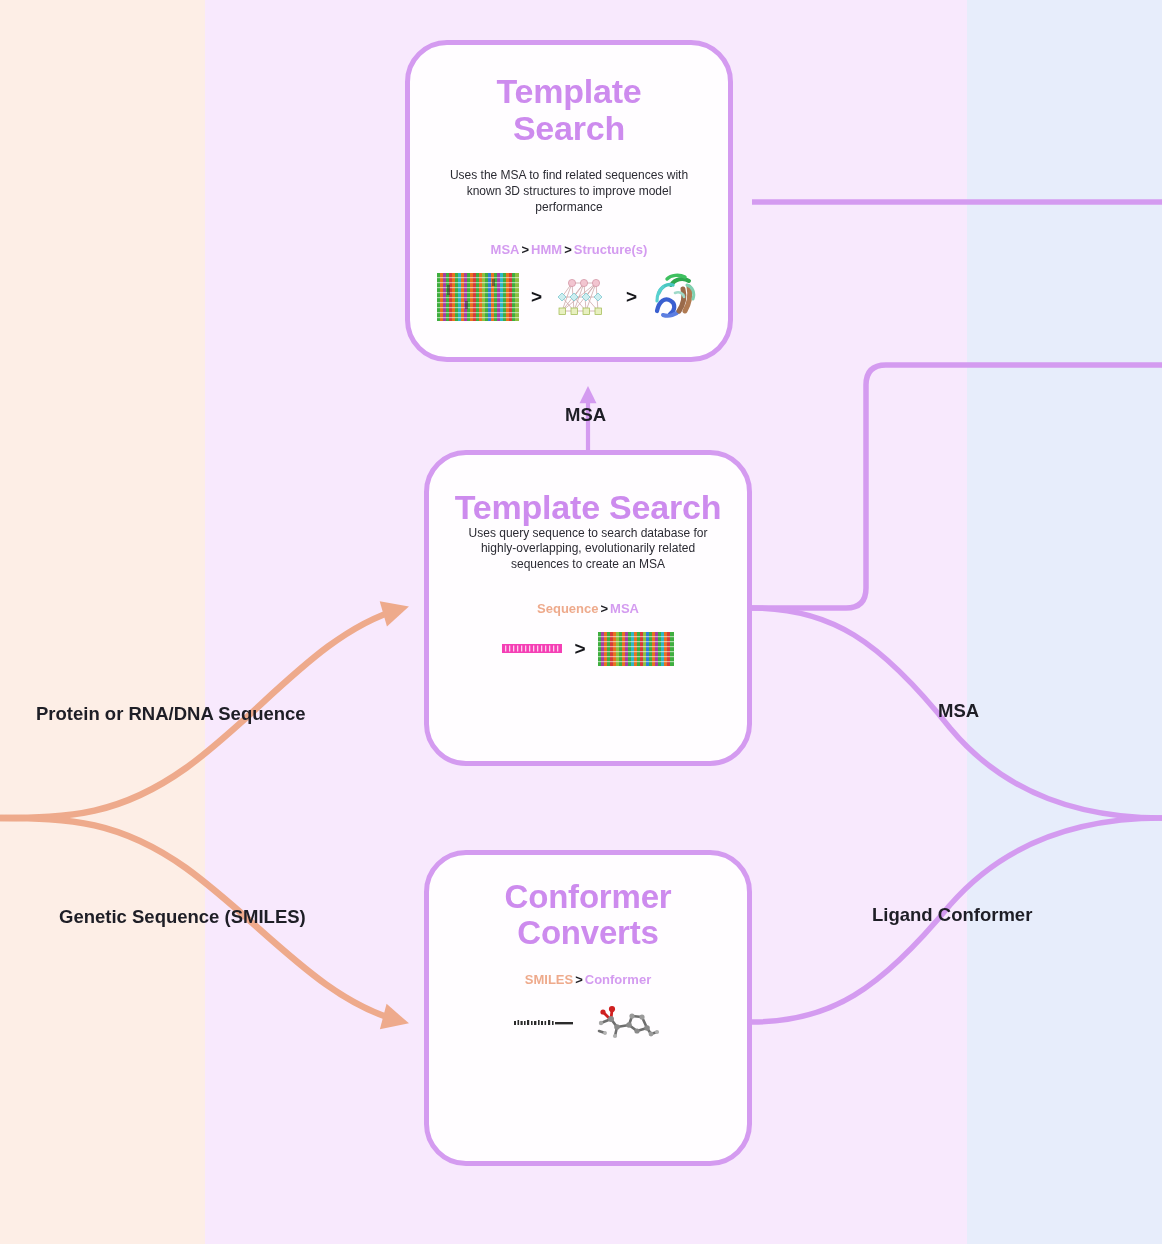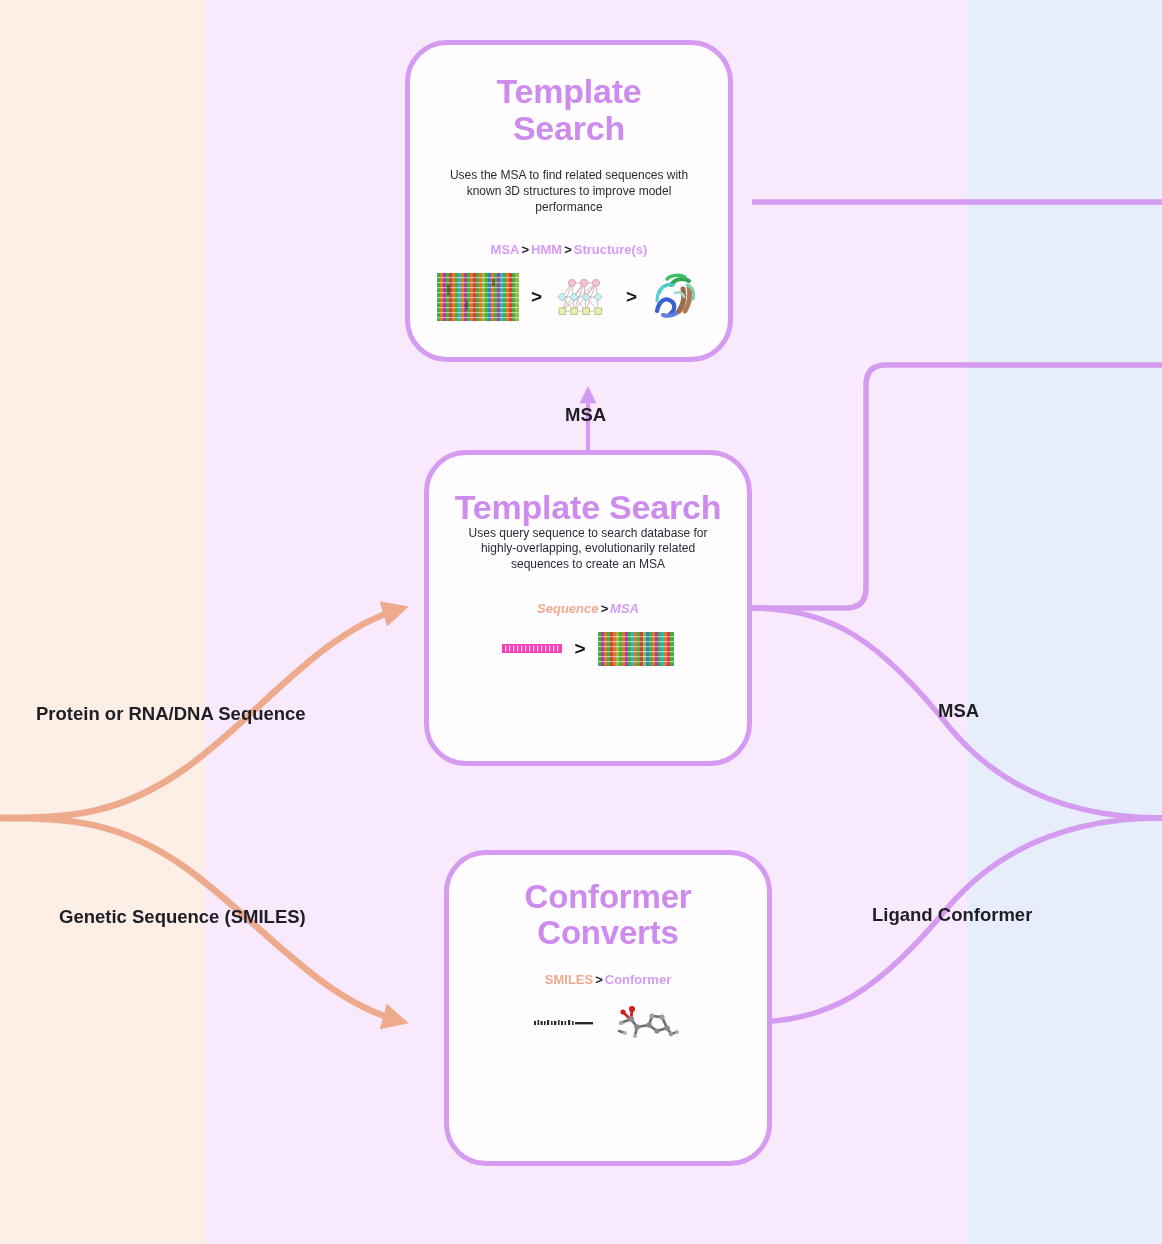--- a/index.html
+++ b/index.html
@@ -47,21 +47,21 @@
     background: #fffdff;
     border: 5px solid #d49bf0;
     border-radius: 42px;
     display: flex;
     flex-direction: column;
     align-items: center;
     text-align: center;
   }
   #card-template  { left: 405px; top: 40px;  width: 328px; height: 322px; padding: 28px 27px 0; }
   #card-genetic   { left: 424px; top: 450px; width: 328px; height: 316px; padding: 34px 18px 0; }
-  #card-conformer { left: 424px; top: 850px; width: 328px; height: 316px; padding: 24px 18px 0; margin-left: 20px; }
+  #card-conformer { left: 424px; top: 850px; width: 328px; height: 316px; padding: 24px 18px 0; }
 
   .card-title {
     font-size: 34px;
     font-weight: bold;
     color: #cd8bee;
     line-height: 1.08;
     letter-spacing: -0.2px;
     margin: 0;
   }
   #card-conformer .card-title { font-size: 33px; }
@@ -76,21 +76,21 @@
   #card-genetic   .card-desc { width: 248px; }
   #card-conformer .card-desc { margin-top: 20px; width: 266px; }
 
   .io-line {
     font-size: 13px;
     font-weight: bold;
     margin: 0;
     white-space: nowrap;
   }
   #card-template  .io-line { margin-top: 26px; }
-  #card-genetic   .io-line { margin-top: 28px; font-style: italic; }
+  #card-genetic   .io-line { margin-top: 28px; }
   #card-conformer .io-line { margin-top: 22px; }
 
   .io-purple { color: #d49bf0; }
   .io-salmon { color: #eeaa8c; }
   .io-sep    { color: #1c1c22; font-weight: bold; padding: 0 2px; }
 
   .thumb-row {
     display: flex;
     align-items: center;
     justify-content: center;

